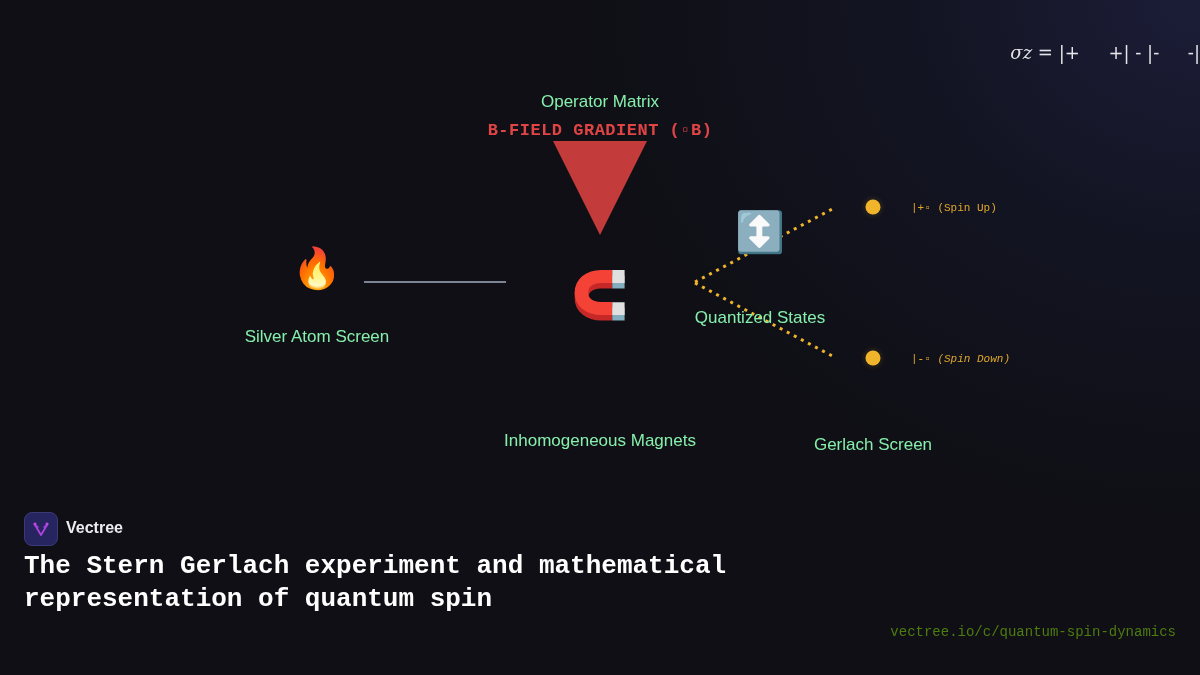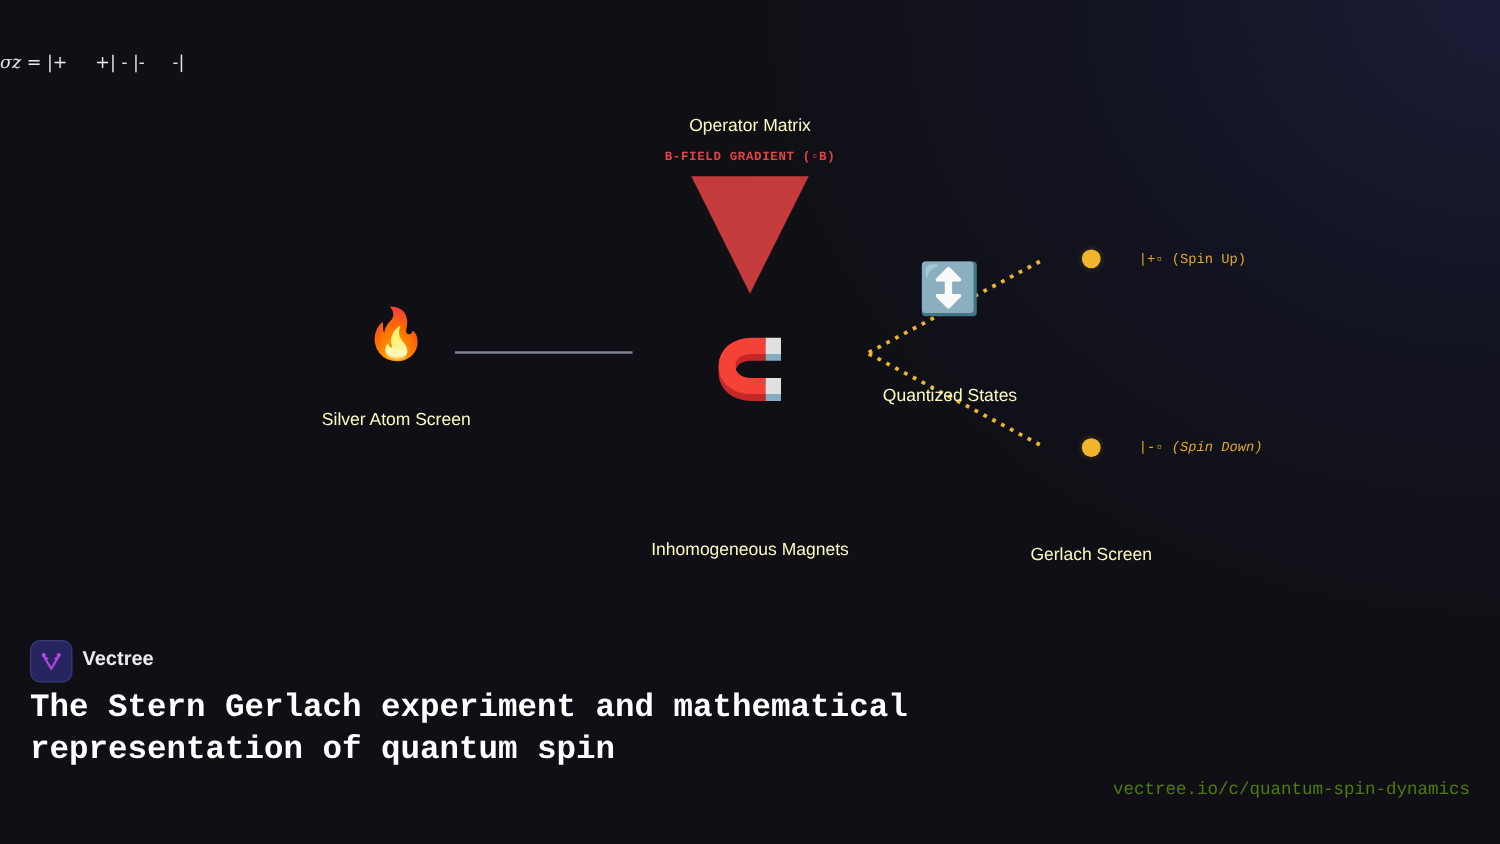--- a/index.html
+++ b/index.html
@@ -9,32 +9,32 @@
     font-family: "Liberation Sans", sans-serif;
     color: #ffffff;
   }
   .bg-glow {
     position: absolute; inset: 0; pointer-events: none;
     background:
       radial-gradient(ellipse 620px 520px at 1200px 0px, rgba(28,30,58,0.95) 0%, rgba(22,24,44,0.6) 45%, rgba(15,15,21,0) 100%);
   }
   .abs { position: absolute; }
   .operator-formula {
-    left: 0; width: 1200px; top: 42px; text-align: left;
-    font-family: "DejaVu Serif", serif; font-size: 14px; color: #e6e6ea;
+    left: 0; width: 1200px; top: 42px; text-align: right;
+    font-family: "DejaVu Serif", serif; font-size: 18px; color: #e6e6ea;
     white-space: pre;
   }
   .operator-formula .sym { font-style: italic; }
   .label {
-    font-size: 14px; color: #fef9c3; text-align: center; white-space: nowrap;
+    font-size: 17px; color: #86efac; text-align: center; white-space: nowrap;
     transform: translateX(-50%);
   }
   .bfield-label {
     left: 600px; top: 121px; transform: translateX(-50%);
-    font-family: "Liberation Mono", monospace; font-weight: bold; font-size: 10px;
+    font-family: "Liberation Mono", monospace; font-weight: bold; font-size: 17px;
     color: #e04444; letter-spacing: 0.5px; white-space: nowrap;
   }
   .triangle {
     left: 553px; top: 141px; width: 0; height: 0;
     border-left: 47px solid transparent; border-right: 47px solid transparent;
     border-top: 94px solid #c43b3b;
   }
   .emoji { font-size: 40px; line-height: 1; transform: translate(-50%, -50%); }
   .beam {
     left: 364px; top: 281px; width: 142px; height: 2px; background: #7c8496;

